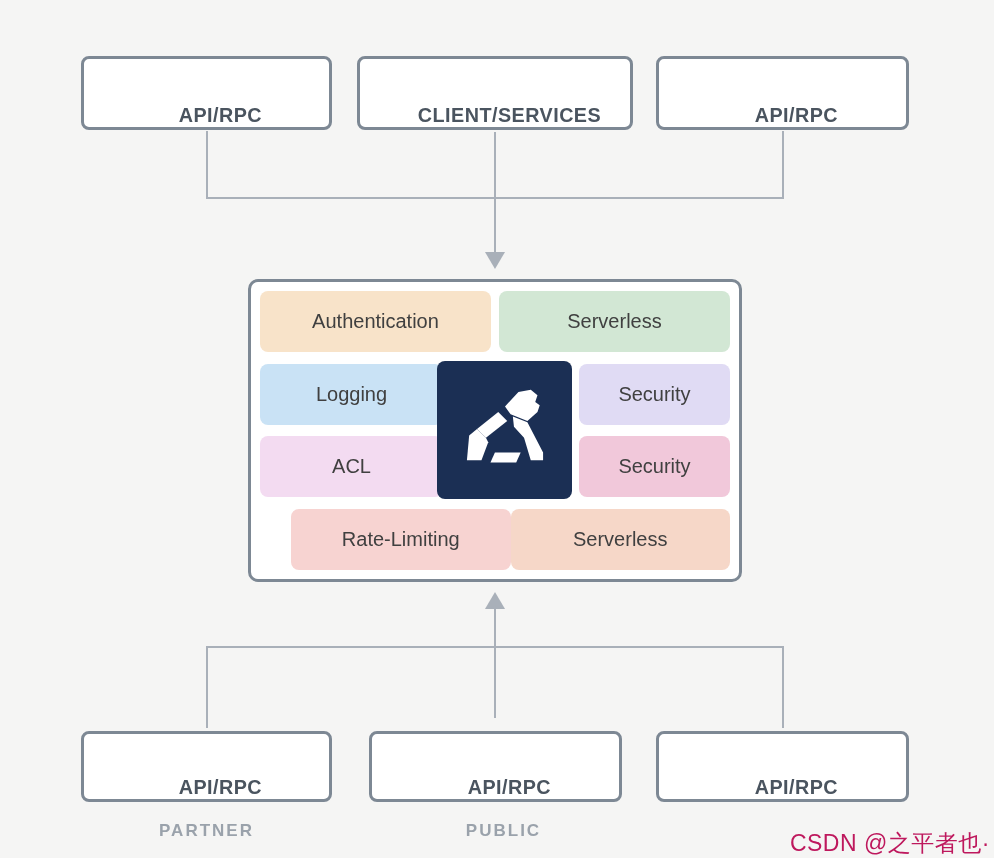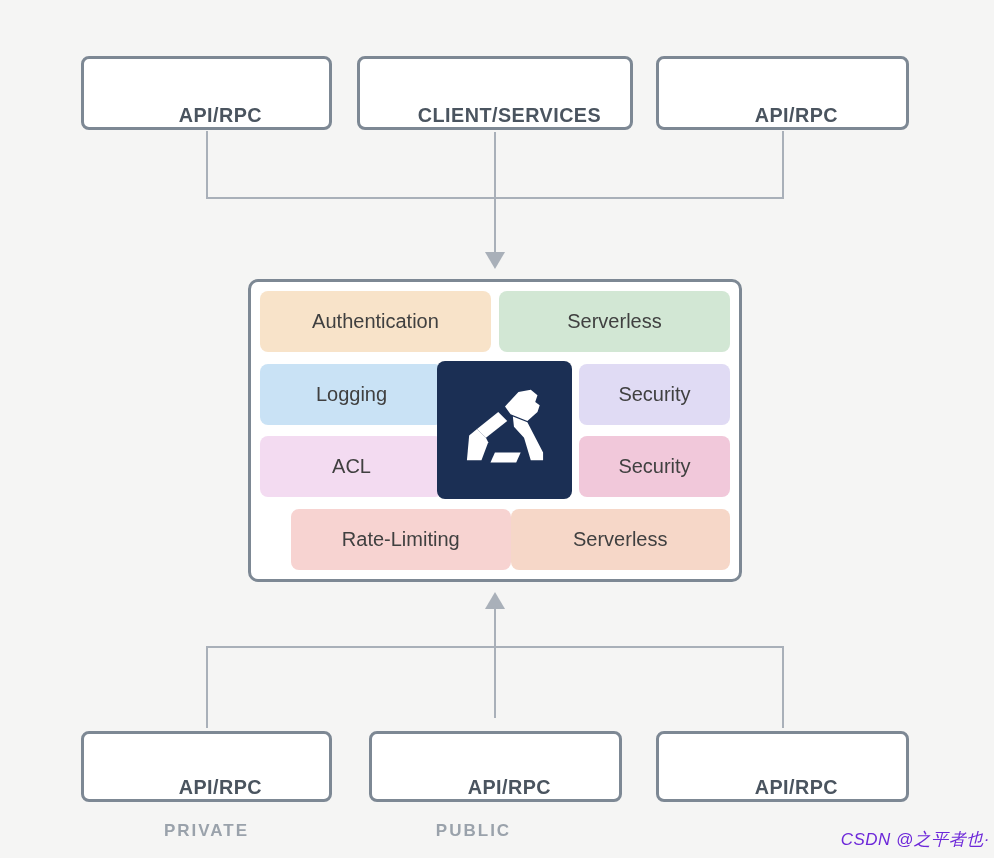--- a/index.html
+++ b/index.html
@@ -37,21 +37,21 @@
   .n-bot1{left:81px;top:731px;width:251px;height:71px;}
   .n-bot2{left:369px;top:731px;width:253px;height:71px;}
   .n-bot3{left:656px;top:731px;width:253px;height:71px;}
   .caption{
     position:absolute;
     top:821px;height:20px;
     display:flex;align-items:center;justify-content:center;
     font-weight:700;font-size:17px;color:#9aa2ab;letter-spacing:2px;
   }
   .cap1{left:81px;width:251px;}
-  .cap2{left:347px;width:253px;}
+  .cap2{left:377px;width:253px;}
   .cap3{left:656px;width:253px;}
   .gateway{
     position:absolute;
     left:248px;top:279px;width:494px;height:303px;
     background:#ffffff;
     border:3px solid #7d8894;
     border-radius:10px;
     box-sizing:border-box;
     padding:9px;
     display:flex;flex-direction:column;justify-content:space-between;
@@ -72,24 +72,23 @@
   .logo{
     position:absolute;
     left:186px;top:79px;width:135px;height:138px;
     border-radius:8px;
     display:flex;align-items:center;justify-content:center;
   }
   .logo svg{width:112px;height:112px;}
   .watermark{
     position:absolute;
     right:4px;top:828px;
-    font-size:17px;color:#6d28d9;
+    font-size:23px;color:#be185d;
     letter-spacing:0.5px;
     white-space:nowrap;
-    font-style:italic;
   }
 </style>
 </head>
 <body>
 
 <div class="canvas">
 
   <svg class="connectors">
 
     <path d="M207 131 V198" style="stroke: rgb(169, 176, 185);"></path>
@@ -154,18 +153,18 @@
   <div class="node n-bot1">
     <span>API/RPC</span>
   </div>
   <div class="node n-bot2">
     <span>API/RPC</span>
   </div>
   <div class="node n-bot3">
     <span>API/RPC</span>
   </div>
 
-  <div class="caption cap1">PRIVATE</div>
+  <div class="caption cap1">PARTNER</div>
   <div class="caption cap2">PUBLIC</div>
 
   <div class="watermark">CSDN @之平者也·</div>
 
 </div>
 
 </body></html>

